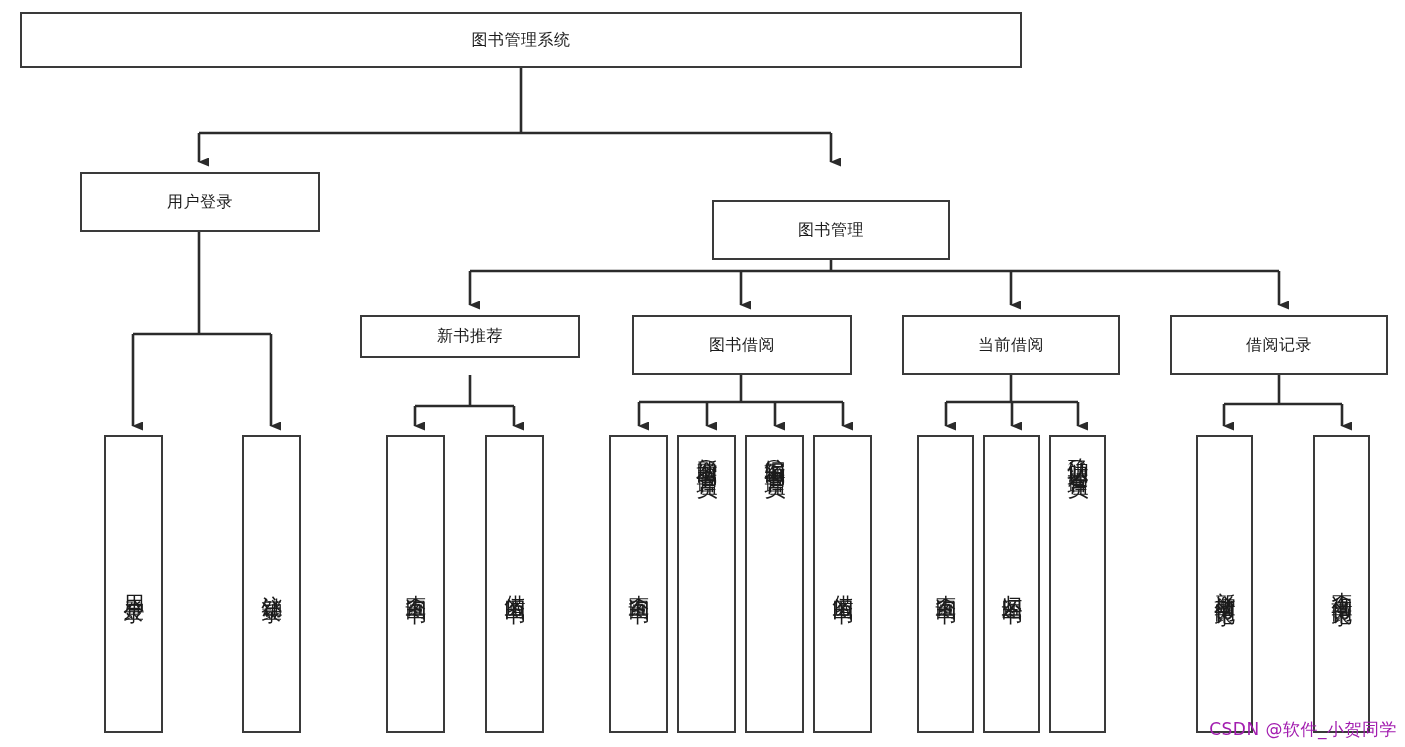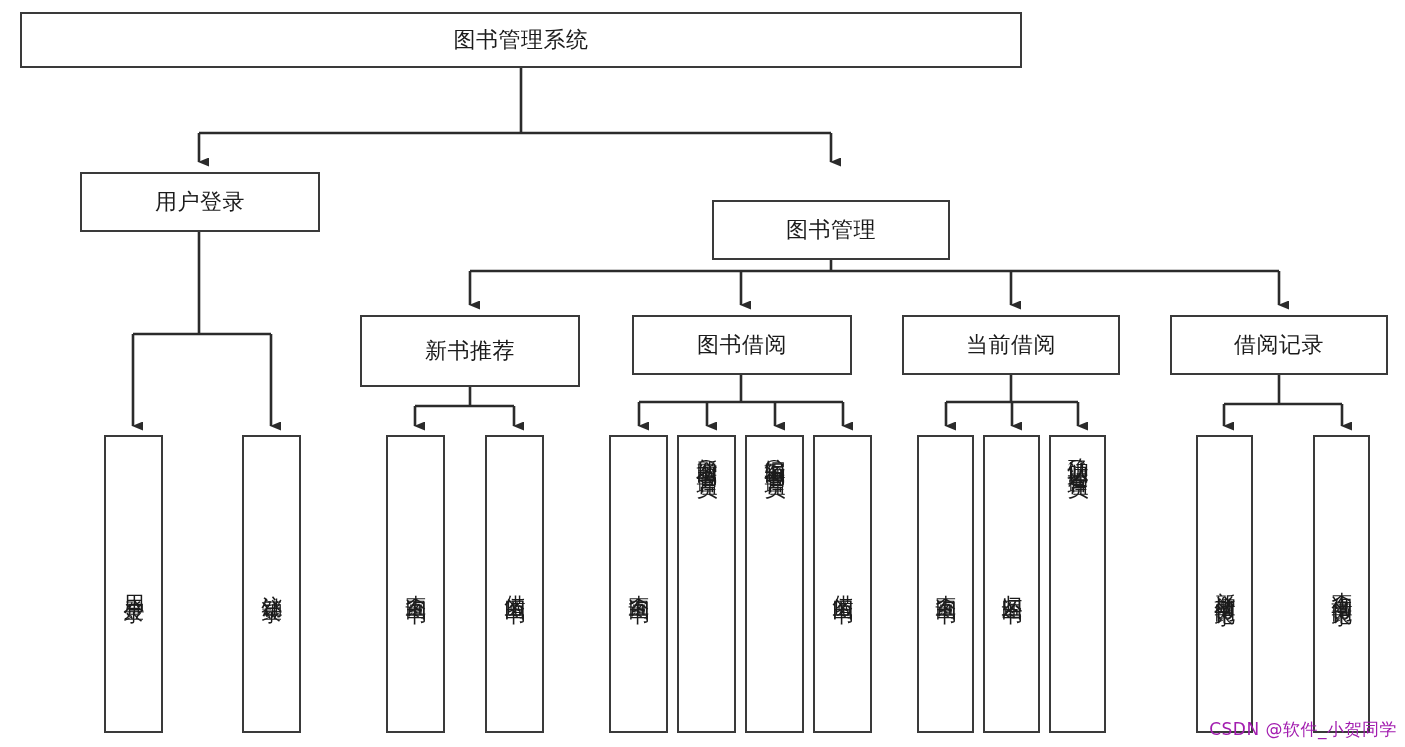--- a/index.html
+++ b/index.html
@@ -32,21 +32,21 @@
     box-sizing: border-box;
     background: #ffffff;
     border: 2.5px solid #3a3a3a;
     display: flex;
     align-items: center;
     justify-content: center;
     z-index: 2;
   }
   .node-label {
     color: #1b1b1b;
-    font-size: 22px;
+    font-size: 16px;
     line-height: 1.28;
     letter-spacing: 0.5px;
     white-space: nowrap;
     text-align: center;
   }
   
   .node.leaf {
     align-items: flex-start;
     justify-content: center;
     padding-top: 0;
@@ -147,21 +147,21 @@
   </div>
 
   <div class="node" style="left:80px; top:172px; width:240px; height:60px;">
     <span class="node-label">用户登录</span>
   </div>
 
   <div class="node" style="left:712px; top:172px; width:238px; height:60px;margin-top:28px;">
     <span class="node-label">图书管理</span>
   </div>
 
-  <div class="node" style="left:360px; top:315px; width:220px; height:72px;">
+  <div class="node" style="left:360px; top:315px; width:220px; height:43px;">
     <span class="node-label">新书推荐</span>
   </div>
 
   <div class="node" style="left:902px; top:315px; width:218px; height:60px;">
     <span class="node-label">当前借阅</span>
   </div>
 
   <div class="node" style="left:632px; top:315px; width:220px; height:60px;">
     <span class="node-label">图书借阅</span>
   </div>

